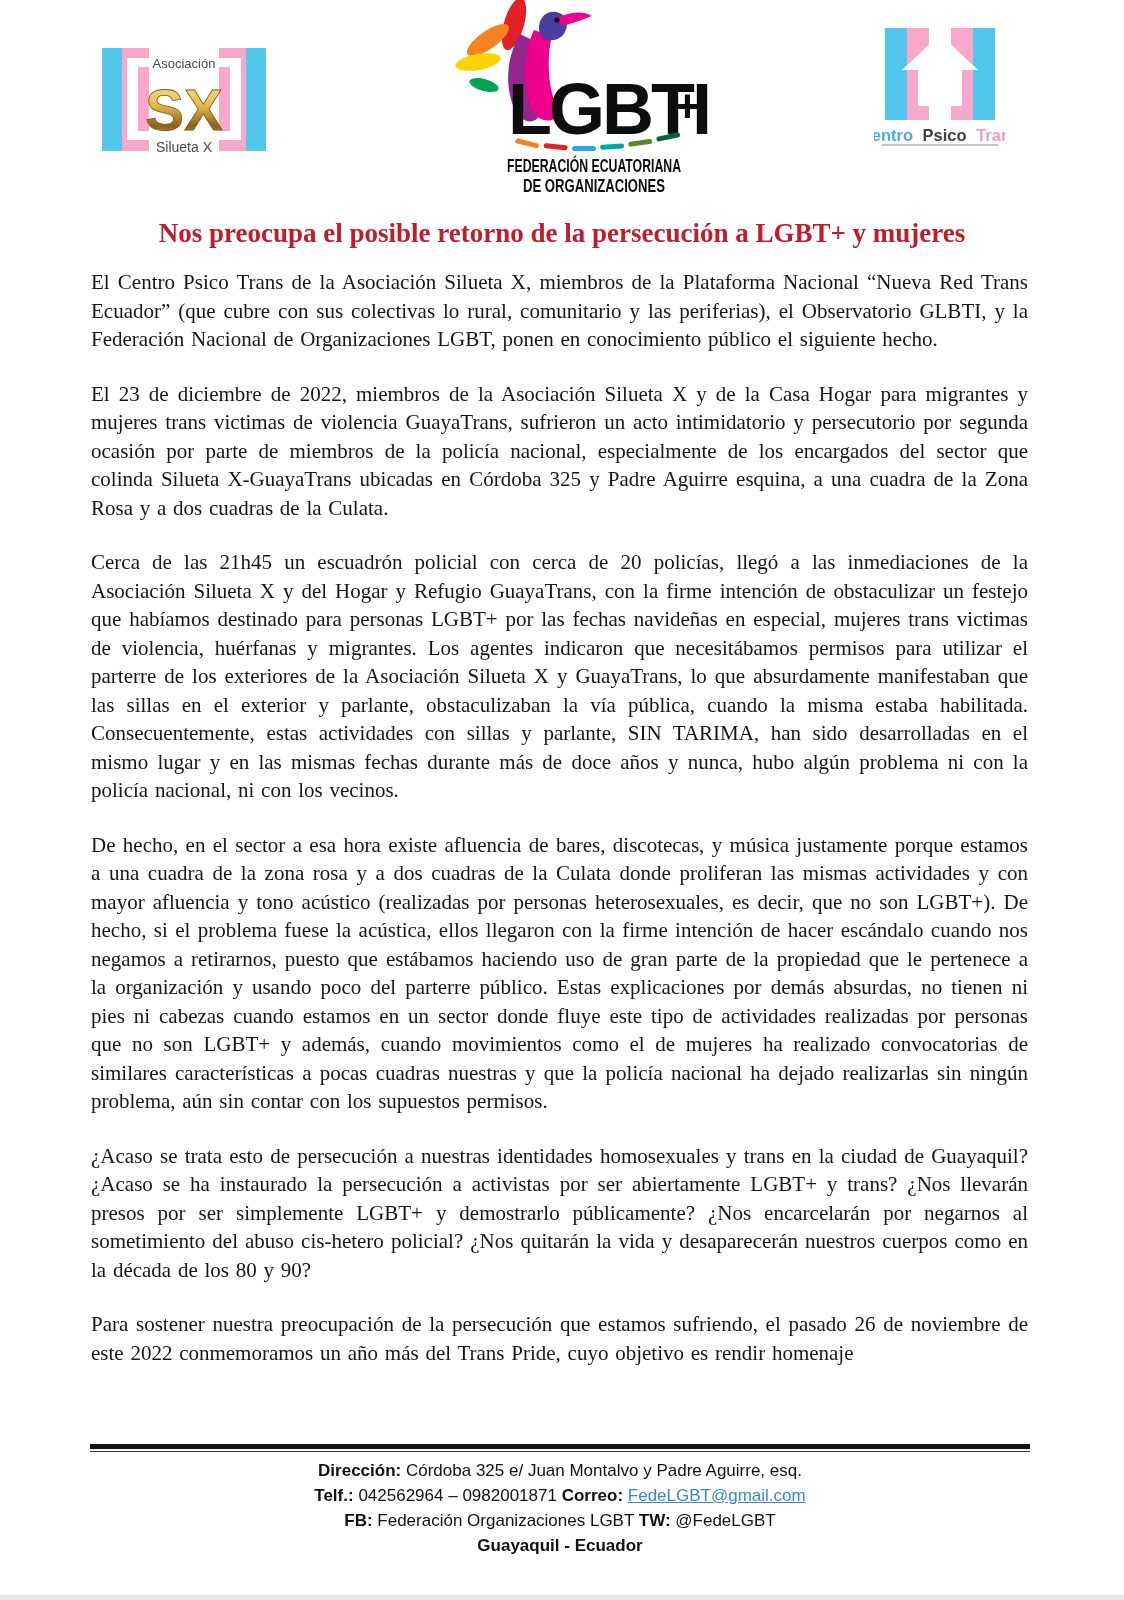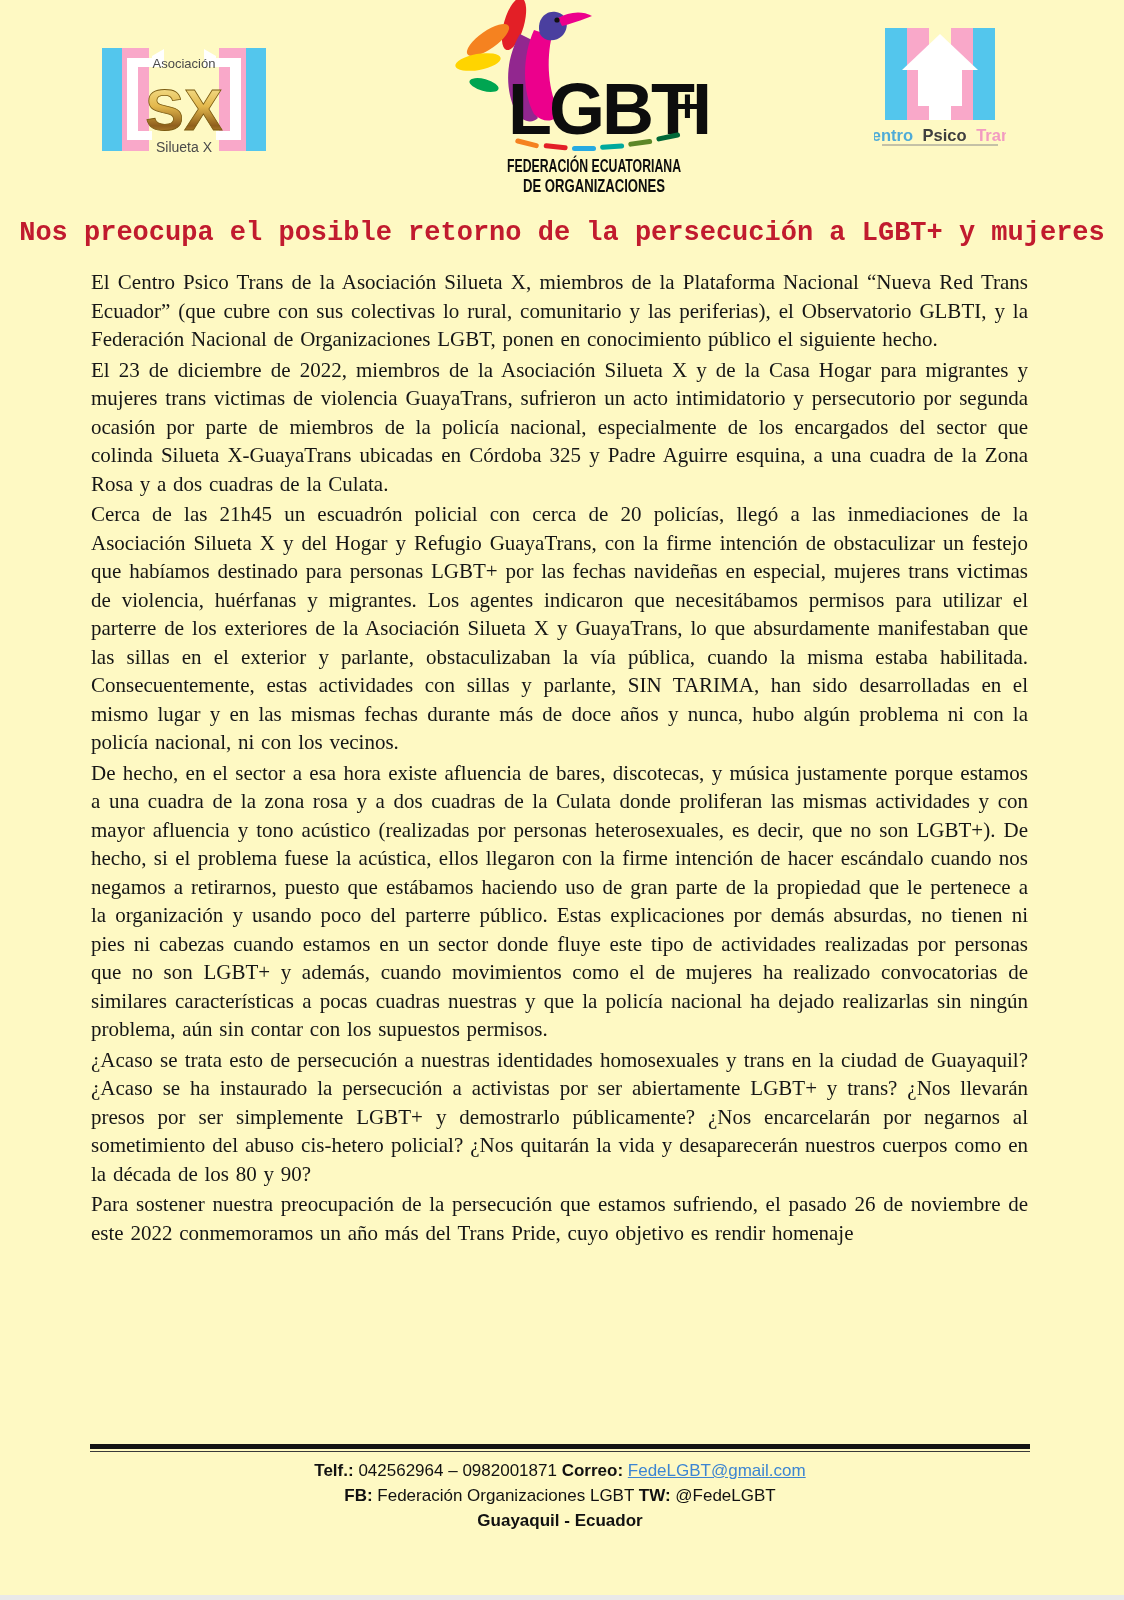--- a/index.html
+++ b/index.html
@@ -1,21 +1,21 @@
 <!DOCTYPE html>
 <html><head>
 <meta charset="utf-8">
 <style>
   * { margin: 0; padding: 0; box-sizing: border-box; }
   html, body { background: #d7d7d7; }
   .page {
     position: relative;
     width: 1124px;
     height: 1600px;
-    background: #fef9c3;
+    background: #ffffff;
     margin: 0 auto;
     overflow: hidden;
     font-family: "Liberation Serif", serif;
     color: #161616;
   }
   
   .header { position: relative; height: 206px; }
   .logo { position: absolute; }
   .logo-sx  { left: 100px; top: 36px; }
   .logo-fed { left: 416px; top: 0px; }
@@ -28,35 +28,35 @@
     text-align: center;
     font-family: "Liberation Sans", sans-serif;
     font-weight: bold;
     font-size: 20px;
     letter-spacing: -0.3px;
     color: #101010;
   }
   .headline {
     margin-top: 9px;
     text-align: center;
-    font-family: Liberation Mono, monospace;
+    font-family: Liberation Serif, serif;
     font-weight: bold;
     font-size: 27px;
     line-height: 37px;
     color: #C11B2E;
   }
 
   
   .body { margin: 16px 96px 0 91px; }
   .para {
     font-size: 21px;
     line-height: 28.5px;
     text-align: justify;
     word-spacing: 1.5px;
-    margin-top: 2px;
+    margin-top: 26px;
   }
   .para:first-child { margin-top: 12px; }
 
   
   .footer { position: absolute; left: 90px; right: 94px; top: 1444px; }
   .rule {
     height: 0;
     border-top: 5px solid #141414;
     border-bottom: 1px solid #3a3a3a;
     padding-top: 2px;
@@ -174,20 +174,24 @@
     <p class="para">El 23 de diciembre de 2022, miembros de la Asociación Silueta X y de la Casa Hogar para migrantes y mujeres trans victimas de violencia GuayaTrans, sufrieron un acto intimidatorio y persecutorio por segunda ocasión por parte de miembros de la policía nacional, especialmente de los encargados del sector que colinda Silueta X-GuayaTrans ubicadas en Córdoba 325 y Padre Aguirre esquina, a una cuadra de la Zona Rosa y a dos cuadras de la Culata.</p>
     <p class="para">Cerca de las 21h45 un escuadrón policial con cerca de 20 policías, llegó a las inmediaciones de la Asociación Silueta X y del Hogar y Refugio GuayaTrans, con la firme intención de obstaculizar un festejo que habíamos destinado para personas LGBT+ por las fechas navideñas en especial, mujeres trans victimas de violencia, huérfanas y migrantes. Los agentes indicaron que necesitábamos permisos para utilizar el parterre de los exteriores de la Asociación Silueta X y GuayaTrans, lo que absurdamente manifestaban que las sillas en el exterior y parlante, obstaculizaban la vía pública, cuando la misma estaba habilitada. Consecuentemente, estas actividades con sillas y parlante, SIN TARIMA, han sido desarrolladas en el mismo lugar y en las mismas fechas durante más de doce años y nunca, hubo algún problema ni con la policía nacional, ni con los vecinos.</p>
     <p class="para">De hecho, en el sector a esa hora existe afluencia de bares, discotecas, y música justamente porque estamos a una cuadra de la zona rosa y a dos cuadras de la Culata donde proliferan las mismas actividades y con mayor afluencia y tono acústico (realizadas por personas heterosexuales, es decir, que no son LGBT+). De hecho, si el problema fuese la acústica, ellos llegaron con la firme intención de hacer escándalo cuando nos negamos a retirarnos, puesto que estábamos haciendo uso de gran parte de la propiedad que le pertenece a la organización y usando poco del parterre público. Estas explicaciones por demás absurdas, no tienen ni pies ni cabezas cuando estamos en un sector donde fluye este tipo de actividades realizadas por personas que no son LGBT+ y además, cuando movimientos como el de mujeres ha realizado convocatorias de similares características a pocas cuadras nuestras y que la policía nacional ha dejado realizarlas sin ningún problema, aún sin contar con los supuestos permisos.</p>
     <p class="para">¿Acaso se trata esto de persecución a nuestras identidades homosexuales y trans en la ciudad de Guayaquil? ¿Acaso se ha instaurado la persecución a activistas por ser abiertamente LGBT+ y trans? ¿Nos llevarán presos por ser simplemente LGBT+ y demostrarlo públicamente? ¿Nos encarcelarán por negarnos al sometimiento del abuso cis-hetero policial? ¿Nos quitarán la vida y desaparecerán nuestros cuerpos como en la década de los 80 y 90?</p>
     <p class="para">Para sostener nuestra preocupación de la persecución que estamos sufriendo, el pasado 26 de noviembre de este 2022 conmemoramos un año más del Trans Pride, cuyo objetivo es rendir homenaje</p>
   </main>
 
   <footer class="footer">
     <div class="rule"></div>
     <div class="footer-lines">
+      <p class="fline">
+        <b>Dirección:</b>
+        <span>Córdoba 325 e/ Juan Montalvo y Padre Aguirre, esq.</span>
+      </p>
       <p class="fline">
         <b>Telf.:</b>
         <span>042562964 – 0982001871</span>
         <b>Correo:</b>
         <a class="email" href="#">FedeLGBT@gmail.com</a>
       </p>
       <p class="fline">
         <b>FB:</b>
         <span>Federación Organizaciones LGBT</span>
         <b>TW:</b>

